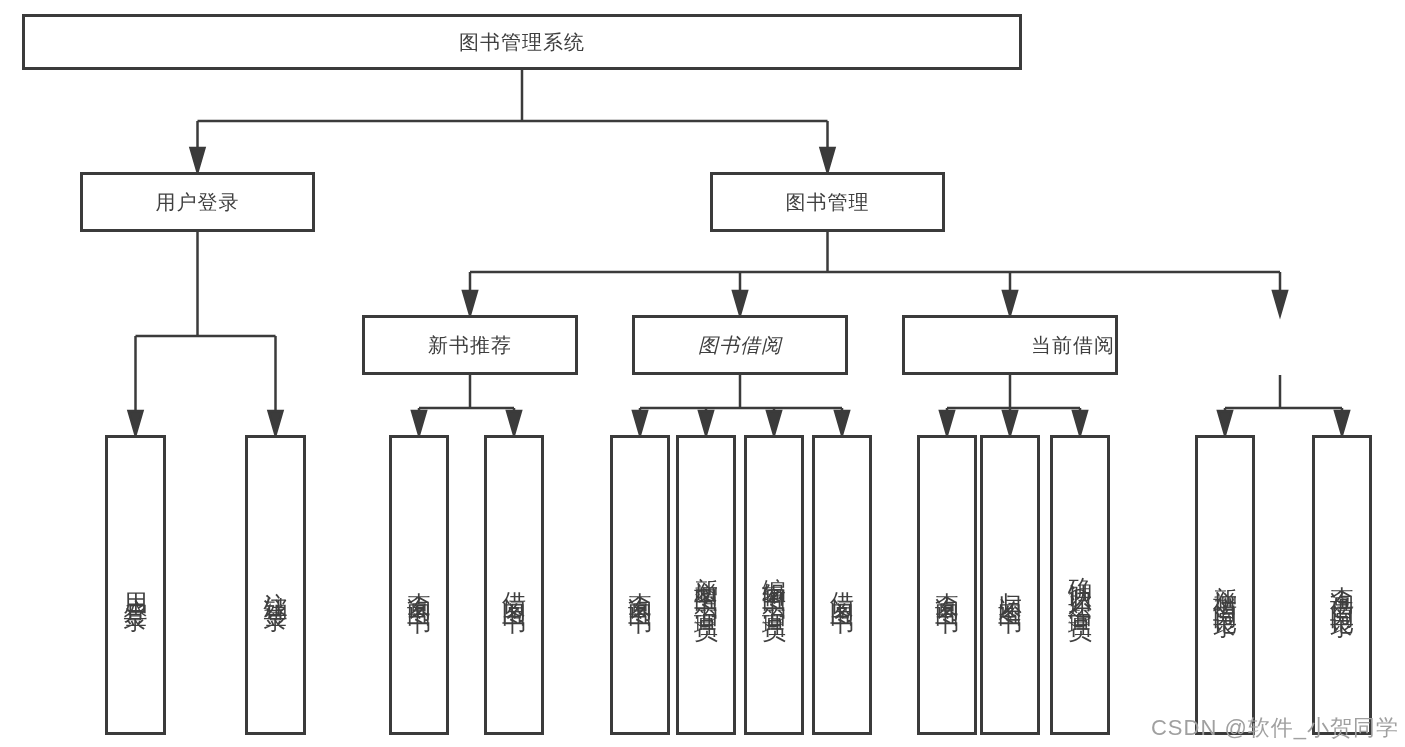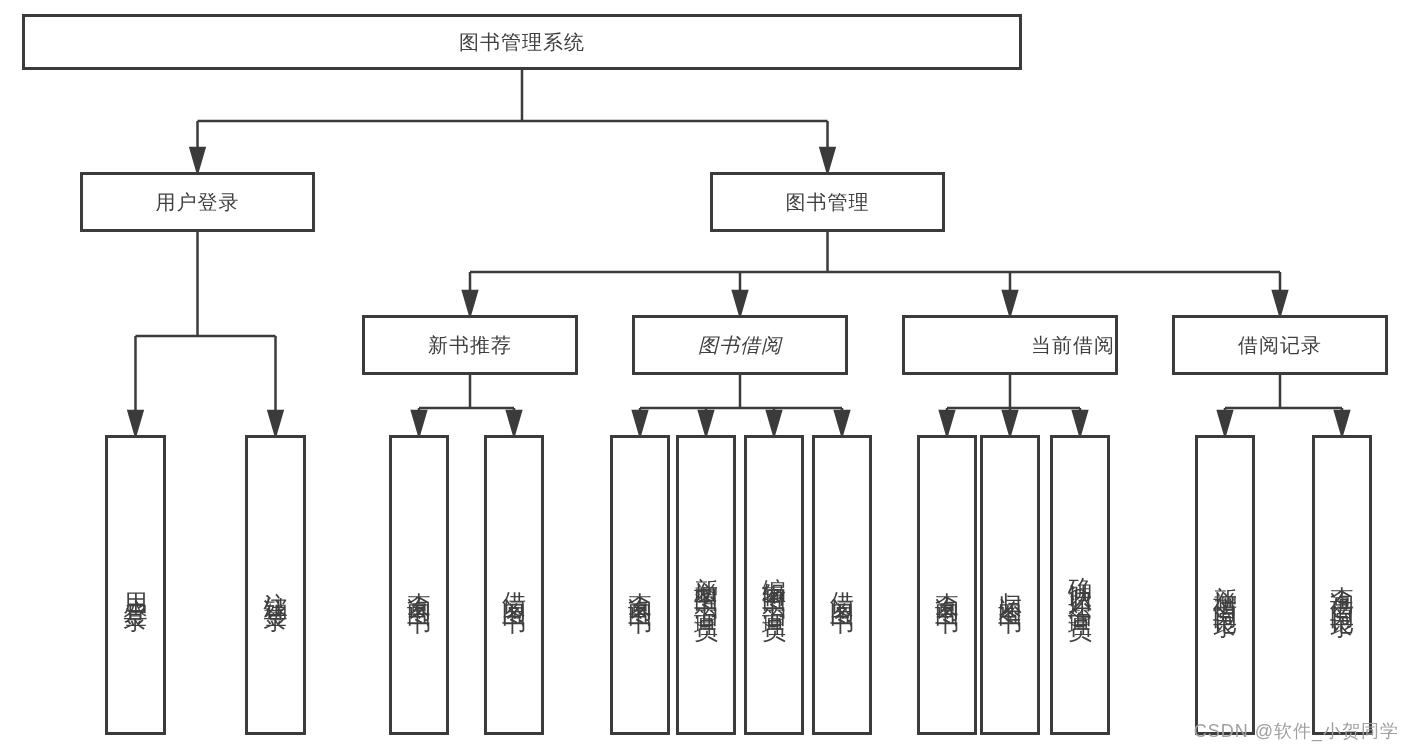--- a/index.html
+++ b/index.html
@@ -37,21 +37,21 @@
     writing-mode: vertical-rl;
     text-orientation: mixed;
     font-size: 24px;
     line-height: 1;
     letter-spacing: 6px;
   }
   .watermark {
     position: absolute;
     right: 6px;
     bottom: 4px;
-    font-size: 18px;
+    font-size: 22px;
     color: #a0a0a0;
     z-index: 3;
     letter-spacing: 1px;
     white-space: nowrap;
   }
 </style>
 </head>
 <body>
 
 <div class="canvas">
@@ -131,23 +131,20 @@
 
   <div class="node h" style="left:362px; top:315px; width:216px; height:60px;">
     <span>新书推荐</span>
   </div>
   <div class="node h" style="left:632px; top:315px; width:216px; height:60px;font-style:italic;">
     <span>图书借阅</span>
   </div>
   <div class="node h" style="left:902px; top:315px; width:216px; height:60px;justify-content:flex-end;">
     <span>当前借阅</span>
   </div>
-  <div class="node h" style="left:1172px; top:315px; width:216px; height:60px;">
-    <span>借阅记录</span>
-  </div>
 
   <div class="node v" style="left:105px; top:435px; width:61px; height:300px;">
     <span>用户登录</span>
   </div>
   <div class="node v" style="left:245px; top:435px; width:61px; height:300px;">
     <span>注销登录</span>
   </div>
 
   <div class="node v" style="left:389px; top:435px; width:60px; height:300px;">
     <span>查询图书</span>

